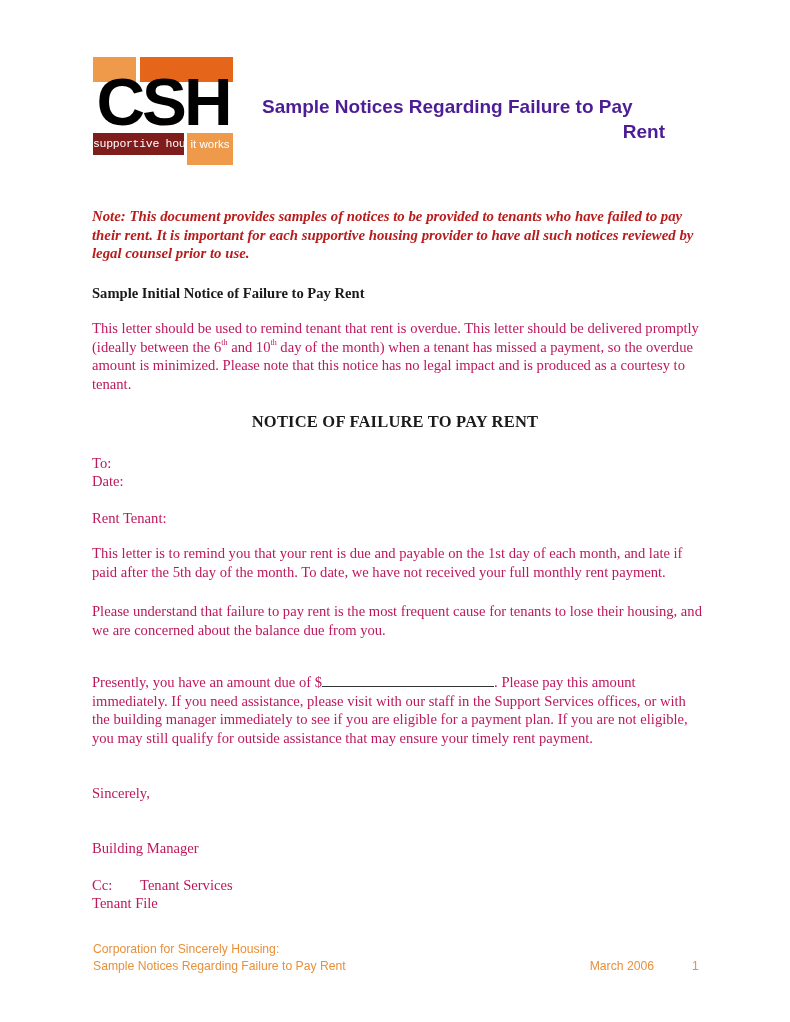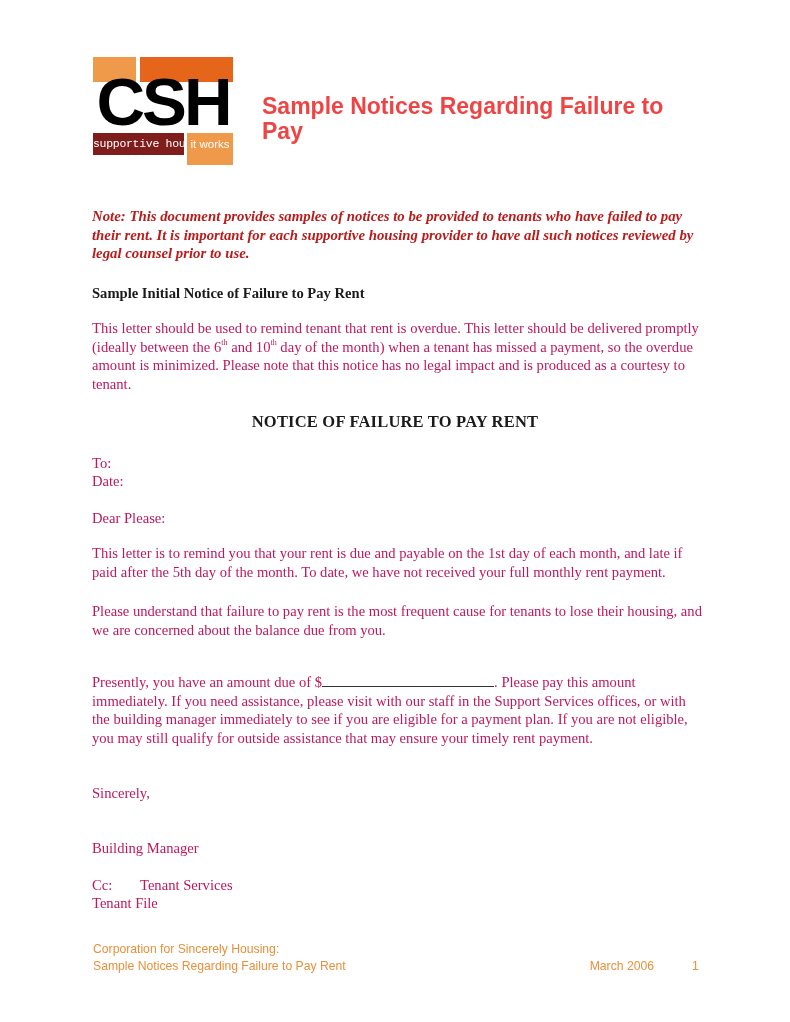--- a/index.html
+++ b/index.html
@@ -73,23 +73,23 @@
     }
 
     
     .doc-title {
       position: absolute;
       left: 255px;
       top: 94px;
       width: 410px;
       font-family: "Liberation Sans", "DejaVu Sans", sans-serif;
       font-weight: bold;
-      font-size: 23px;
+      font-size: 19px;
       line-height: 25px;
-      color: #ef4444;
+      color: #4c1d95;
       text-align: right;
     }
     .doc-title .line1 { display: block; text-align: left; padding-left: 7px; }
     .doc-title .line2 { display: block; text-align: right; }
 
     
     .text-block {
       position: absolute;
       left: 92px;
       width: 610px;
@@ -172,33 +172,34 @@
 <div class="logo">
   <div class="logo-bar-left"></div>
   <div class="logo-bar-right"></div>
   <div class="logo-letters">CSH</div>
   <div class="logo-tag-left">supportive housing</div>
   <div class="logo-tag-right">it works</div>
 </div>
 
 <div class="doc-title">
   <span class="line1">Sample Notices Regarding Failure to Pay</span>
+  <span class="line2">Rent</span>
 </div>
 
 <div class="text-block note">Note: This document provides samples of notices to be provided to tenants who have failed to pay their rent.  It is important for each supportive housing provider to have all such notices reviewed by legal counsel prior to use.</div>
 
 <div class="text-block section-heading">Sample Initial Notice of Failure to Pay Rent</div>
 
 <div class="text-block intro"><span>This letter should be used to remind tenant that rent is overdue. This letter should be delivered promptly (ideally between the 6</span><sup>th</sup><span> and 10</span><sup>th</sup><span> day of the month) when a tenant has missed a payment, so the overdue amount is minimized.  Please note that this notice has no legal impact and is produced as a courtesy to tenant.</span></div>
 
 <div class="notice-heading">NOTICE OF FAILURE TO PAY RENT</div>
 
 <div class="text-block to-line">To:</div>
 <div class="text-block date-line">Date:</div>
-<div class="text-block salutation">Dear Please:</div>
+<div class="text-block salutation">Rent Tenant:</div>
 
 <div class="text-block para1">This letter is to remind you that your rent is due and payable on the 1st day of each month, and late if paid after the 5th day of the month. To date, we have not received your full monthly rent payment.</div>
 <div class="text-block para2">Please understand that failure to pay rent is the most frequent cause for tenants to lose their housing, and we are concerned about the balance due from you.</div>
 <div class="text-block para3"><span>Presently, you have an amount due of $</span><span class="blank-field"></span><span>. Please pay this amount immediately. If you need assistance, please visit with our staff in the Support Services offices, or with the building manager immediately to see if you are eligible for a payment plan. If you are not eligible, you may still qualify for outside assistance that may ensure your timely rent payment.</span></div>
 
 <div class="text-block closing">Sincerely,</div>
 <div class="text-block signer">Building Manager</div>
 <div class="text-block cc-line"><span class="cc-label">Cc:</span><span>Tenant Services</span></div>
 <div class="text-block file-line">Tenant File</div>
 

